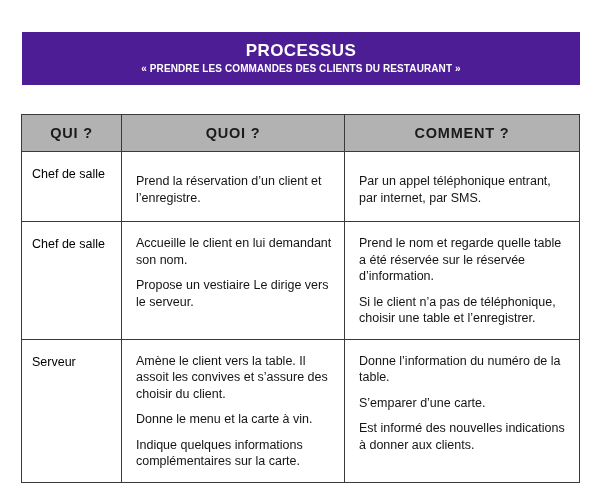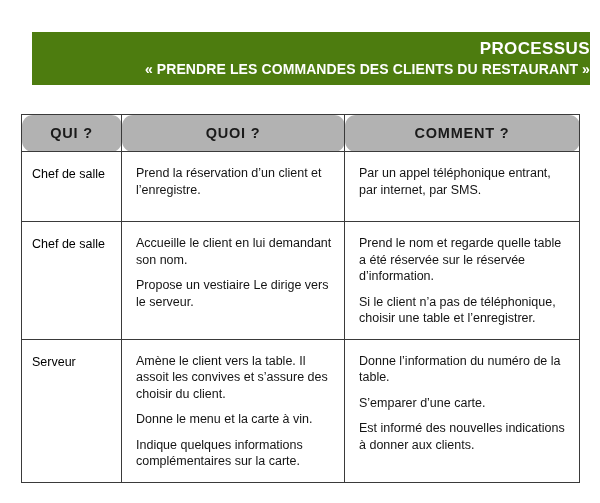--- a/index.html
+++ b/index.html
@@ -18,43 +18,43 @@
     position: relative;
     width: 600px;
     height: 503px;
     background: #ffffff;
     box-sizing: border-box;
   }
 
   
   .banner {
     position: absolute;
-    left: 32px;
+    left: 22px;
     top: 32px;
     width: 558px;
     height: 53px;
-    background: #4d7c0f;
+    background: #4c1d95;
     display: flex;
     flex-direction: column;
-    align-items: flex-end;
+    align-items: center;
     justify-content: center;
     box-sizing: border-box;
   }
   .banner-title {
     color: #ffffff;
     font-size: 17px;
     font-weight: bold;
     letter-spacing: 0.4px;
     line-height: 1.1;
     text-align: center;
     white-space: nowrap;
   }
   .banner-subtitle {
     color: #ffffff;
-    font-size: 14px;
+    font-size: 10px;
     font-weight: bold;
     letter-spacing: 0.1px;
     line-height: 1.15;
     text-align: center;
     white-space: nowrap;
     margin-top: 2px;
   }
 
   
   .proc-table {
@@ -75,21 +75,20 @@
   .proc-table thead th {
     background: #B2B2B2;
     color: #1a1a1a;
     font-size: 14.5px;
     font-weight: bold;
     letter-spacing: 0.8px;
     text-align: center;
     vertical-align: middle;
     height: 37px;
     padding: 0 4px;
-    border-radius: 11px;
   }
 
   .col-who   { width: 100px; }
   .col-what  { width: 223px; }
   .col-how   { width: 235px; }
 
   td.cell-who {
     font-size: 12.5px;
     color: #000000;
     padding: 14px 6px 10px 10px;
@@ -100,20 +99,21 @@
     font-size: 12.5px;
     color: #141414;
     padding: 13px 12px 12px 14px;
     line-height: 1.32;
   }
   td.cell-body p {
     margin: 0 0 9px 0;
   }
   td.cell-body p:last-child {
     margin-bottom: 0;
+    margin-top: 8px;
   }
 
   tr.row-1 td { height: 70px; }
   tr.row-2 td { height: 109px; }
   tr.row-3 td { height: 137px; }
 </style>
 </head>
 <body>
 
 <div class="page">

